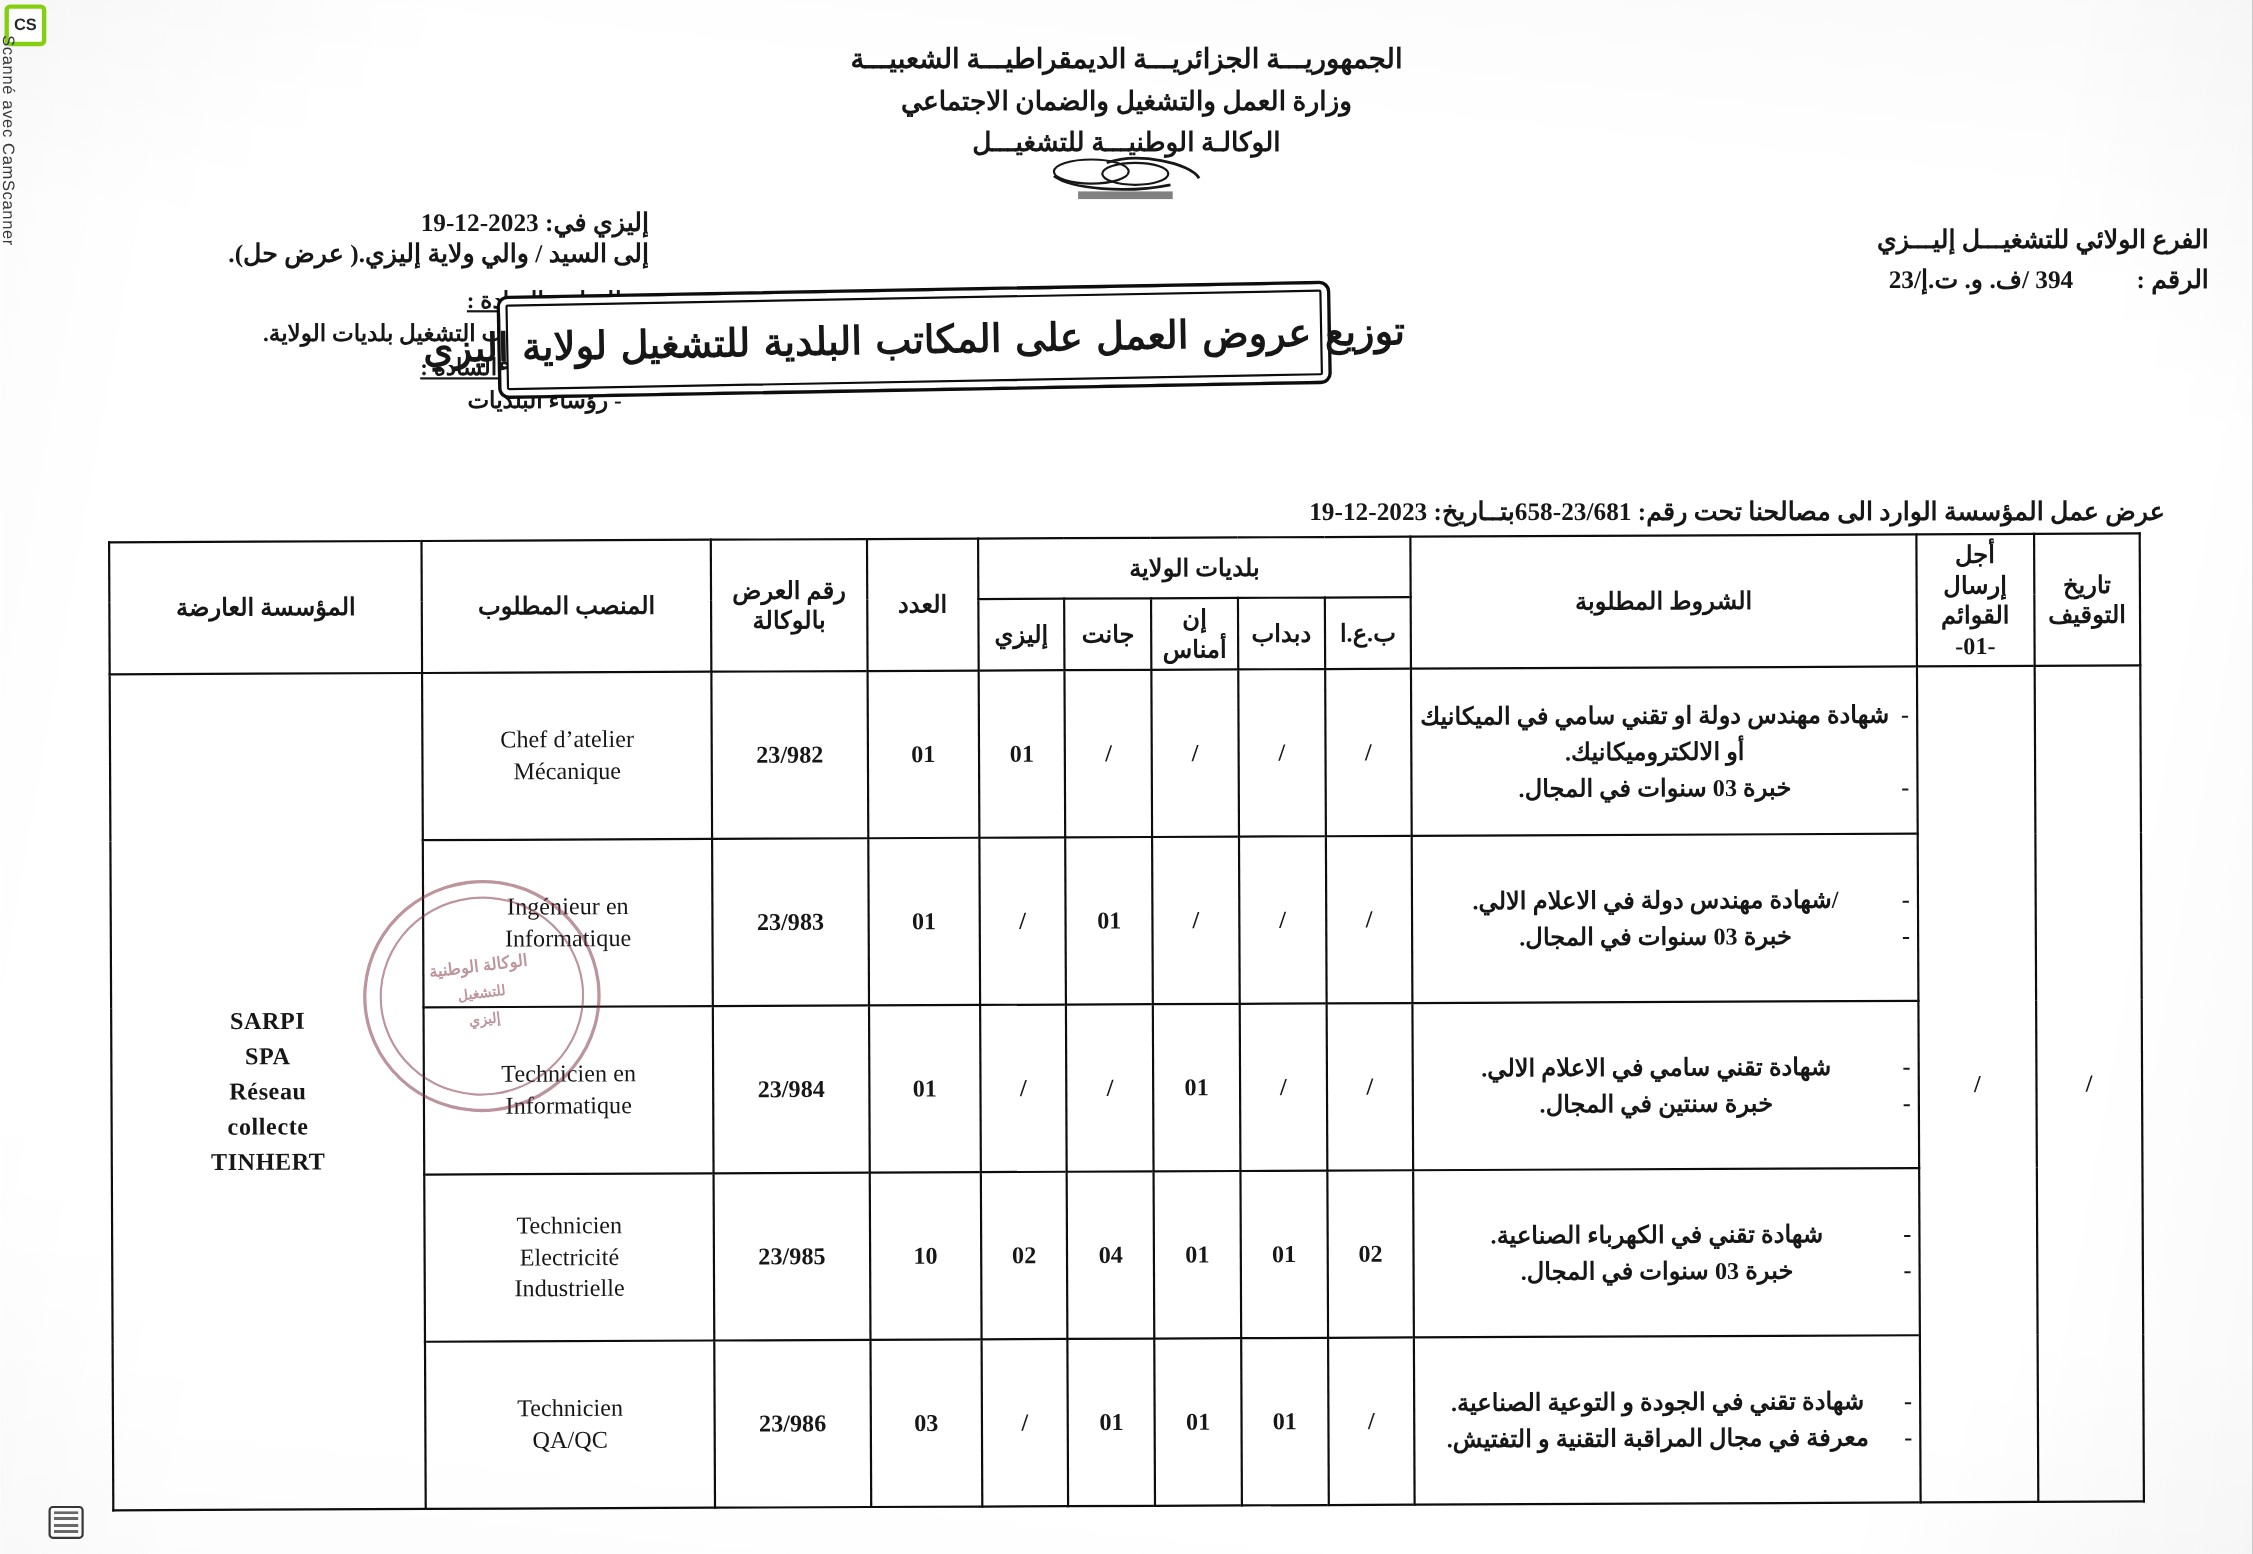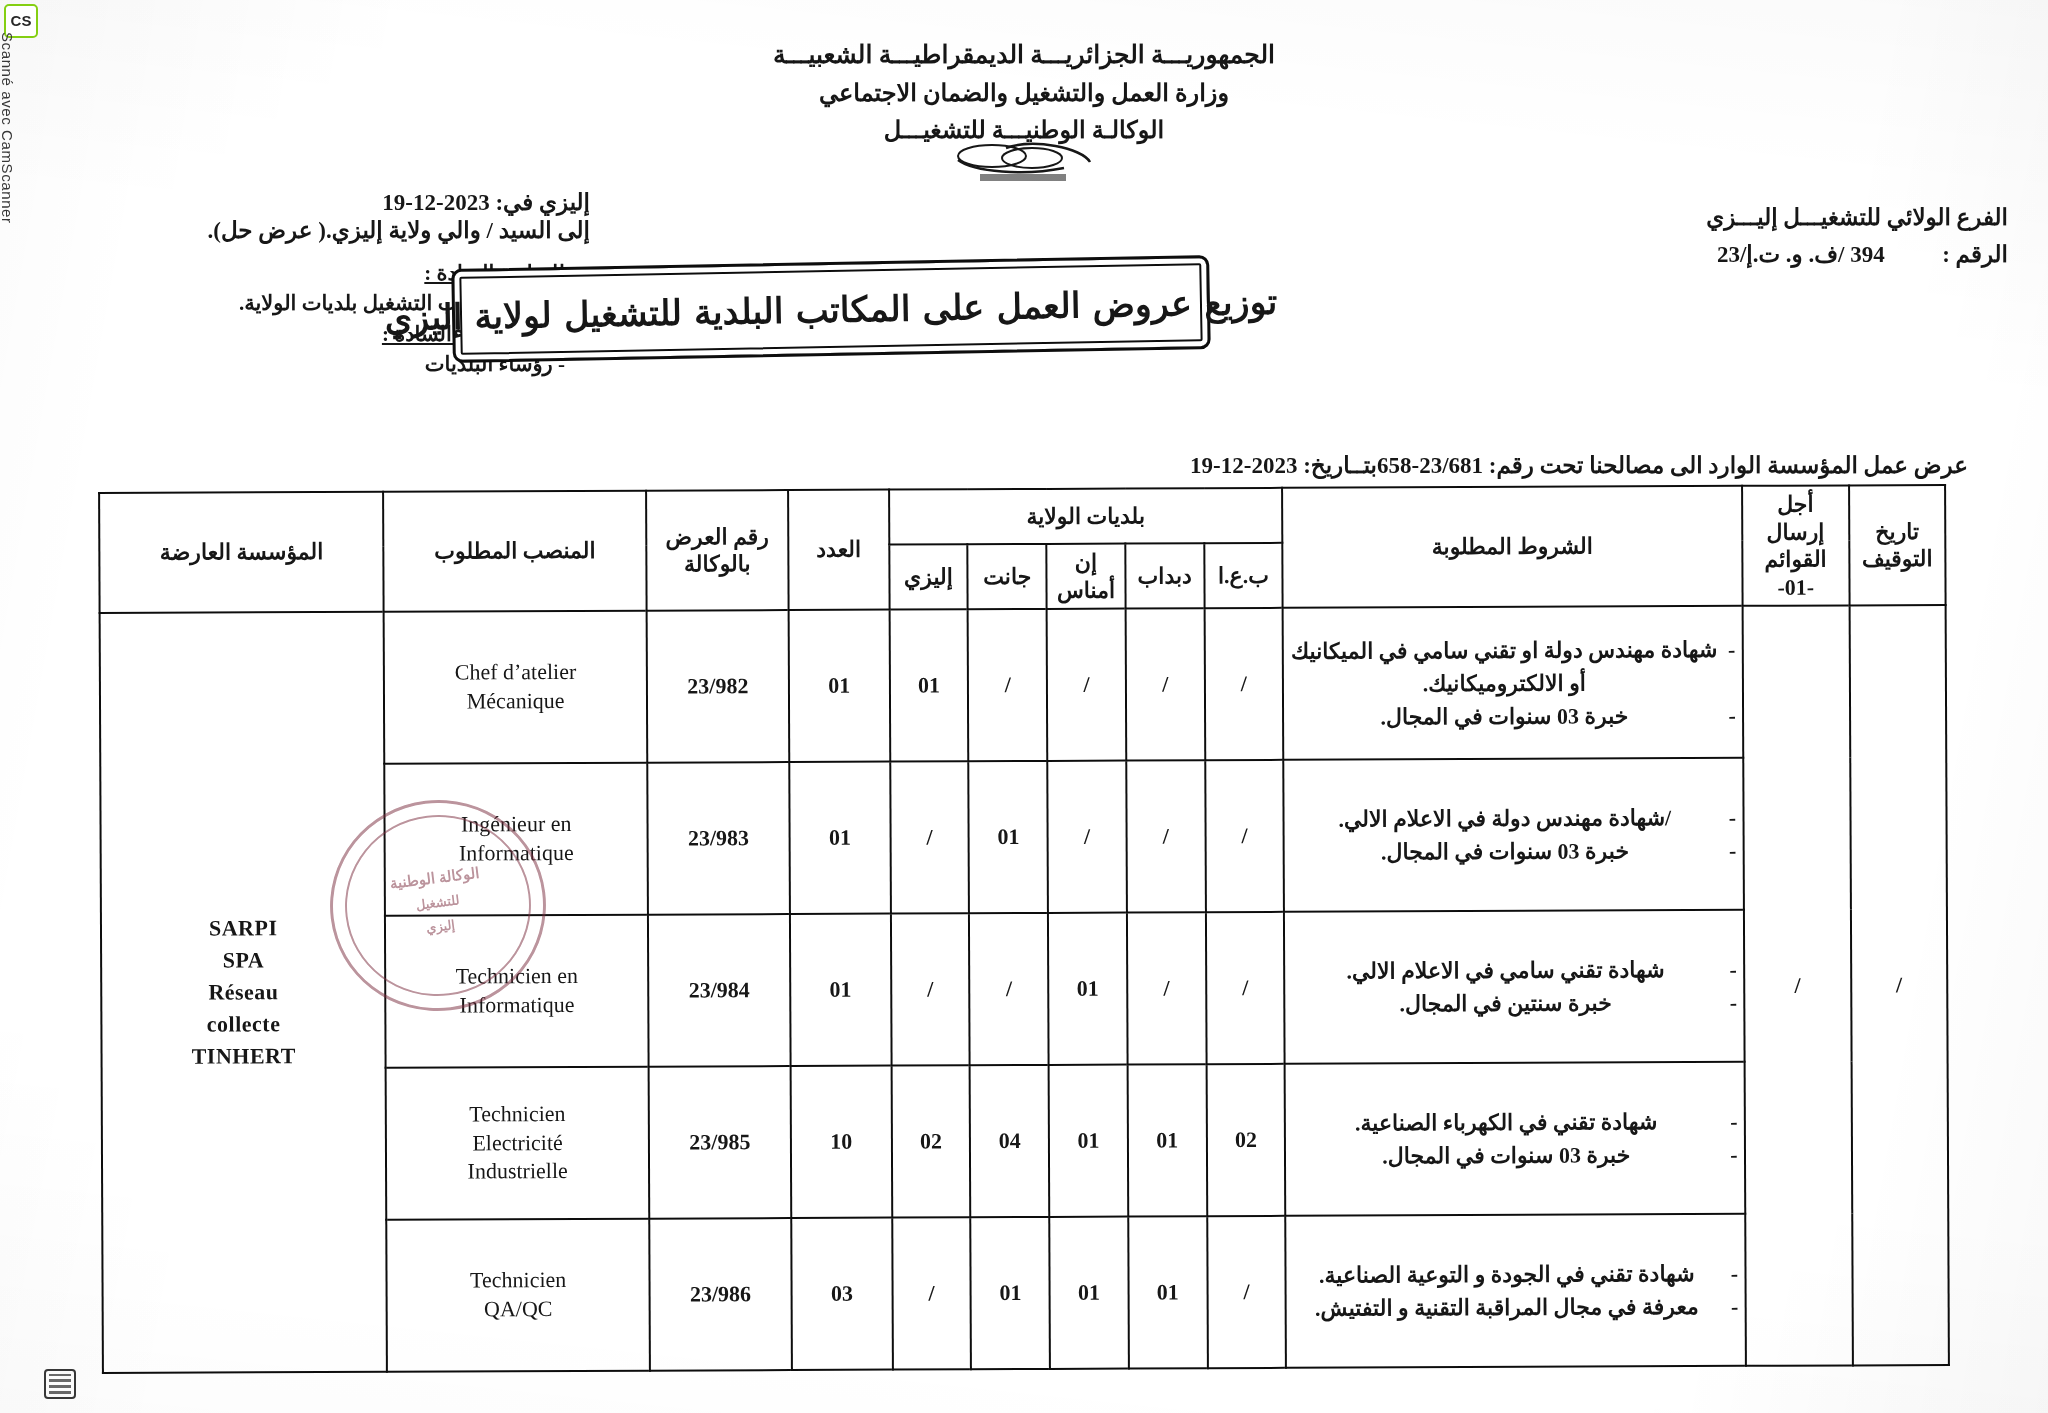--- a/index.html
+++ b/index.html
@@ -31,21 +31,21 @@
   #cam-strip {
     position: absolute;
     left: 0; top: 0;
     width: 42px; height: 300px;
     z-index: 70;
   }
   #cam-badge {
     position: absolute;
     left: 4px; top: 4px;
     width: 30px; height: 30px;
-    border: 2px solid #84cc16;
+    border: 4px solid #84cc16;
     border-radius: 5px;
     color: #2b2b2b;
     font-family: "Liberation Sans", sans-serif;
     font-size: 15px;
     font-weight: bold;
     line-height: 29px;
     text-align: center;
     background: #ffffff;
   }
   #cam-text {

